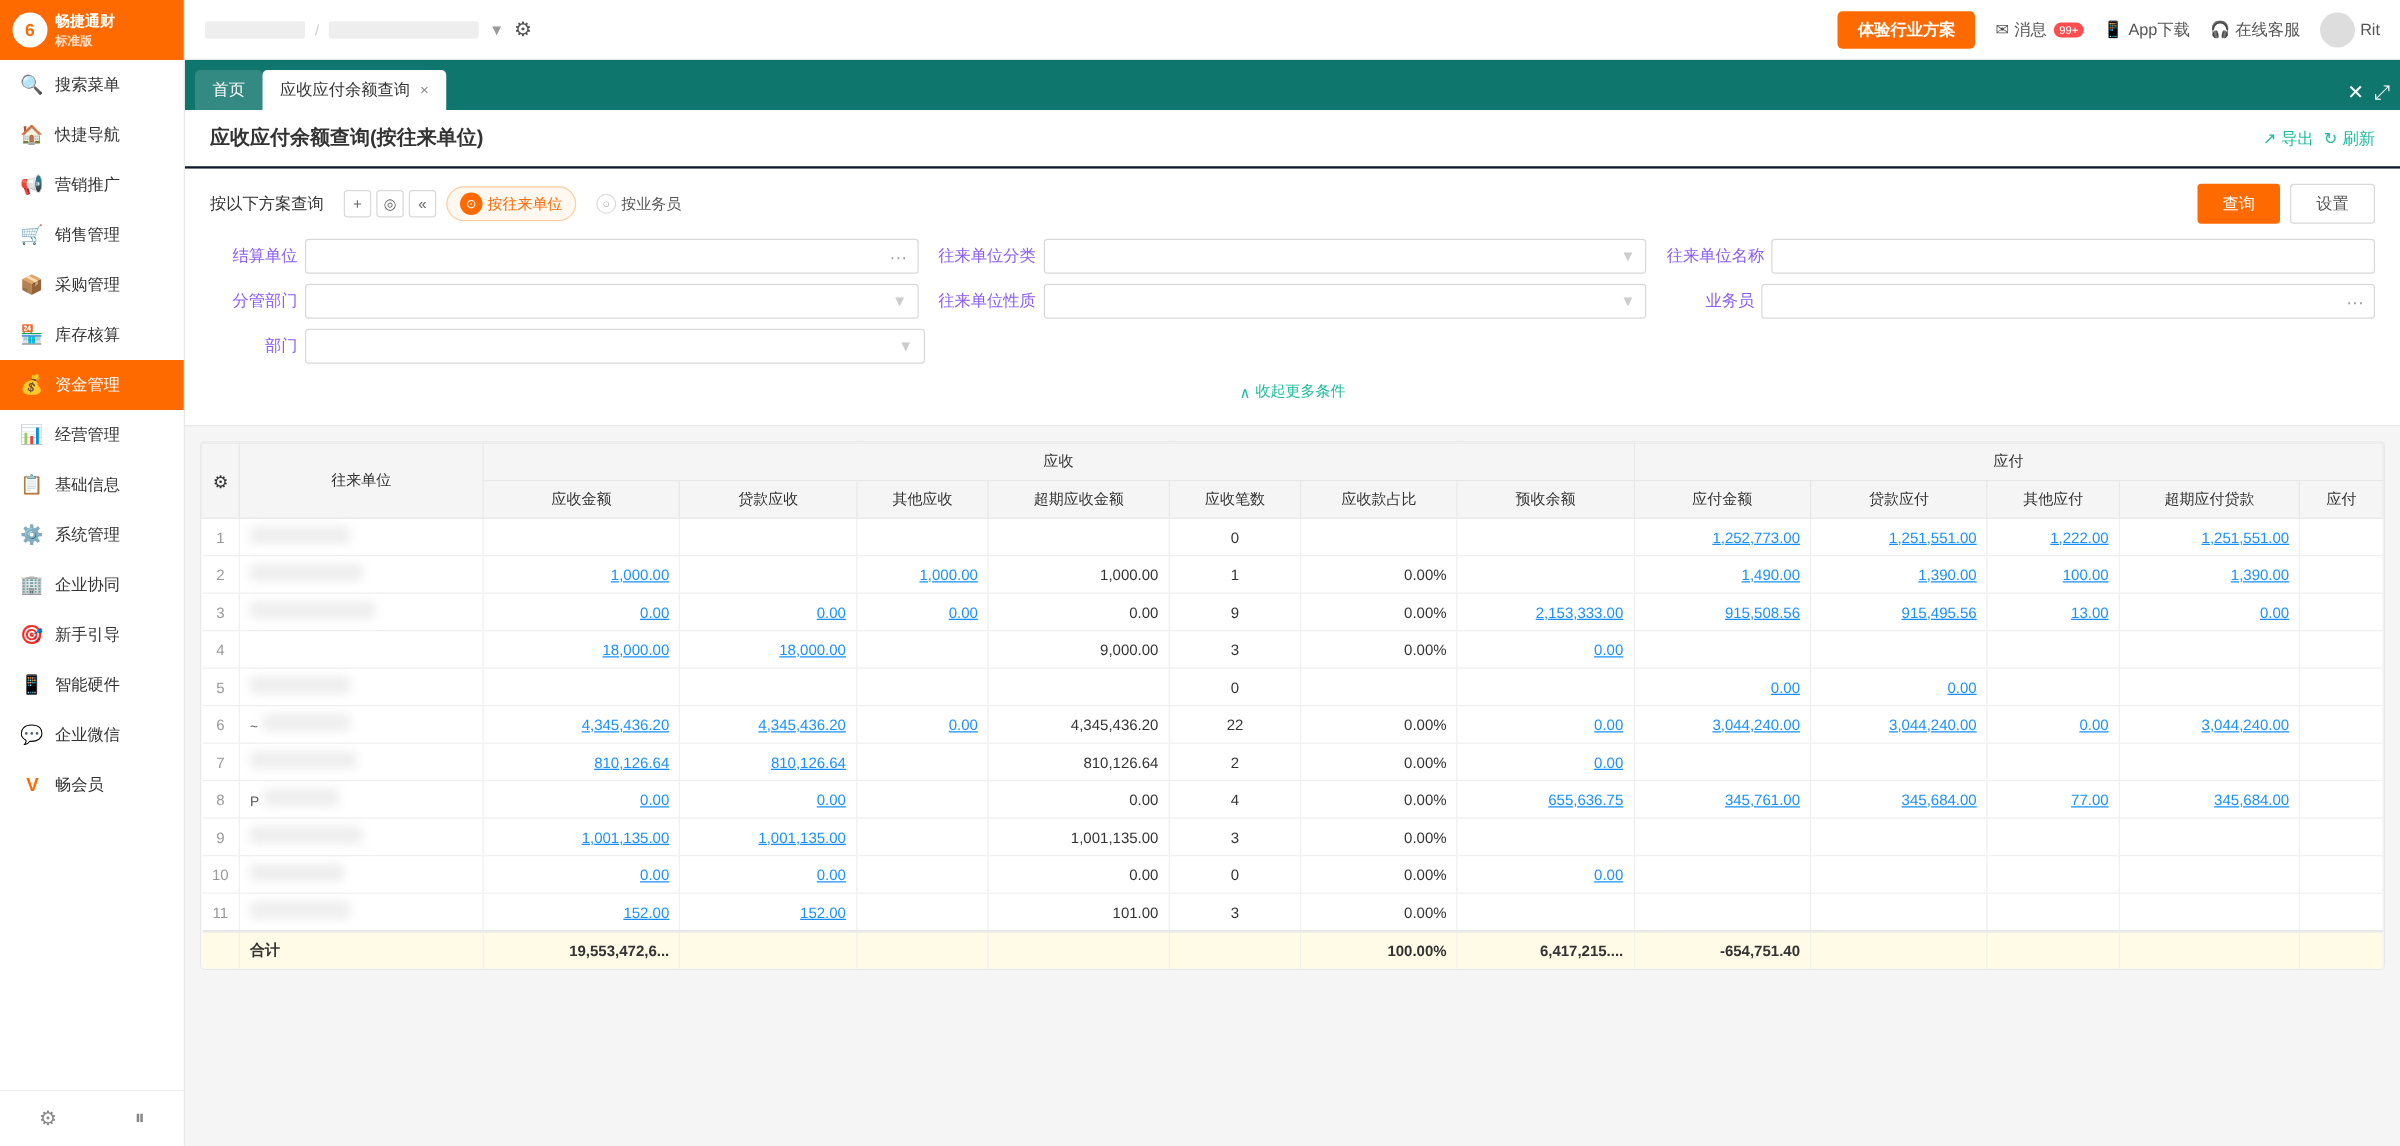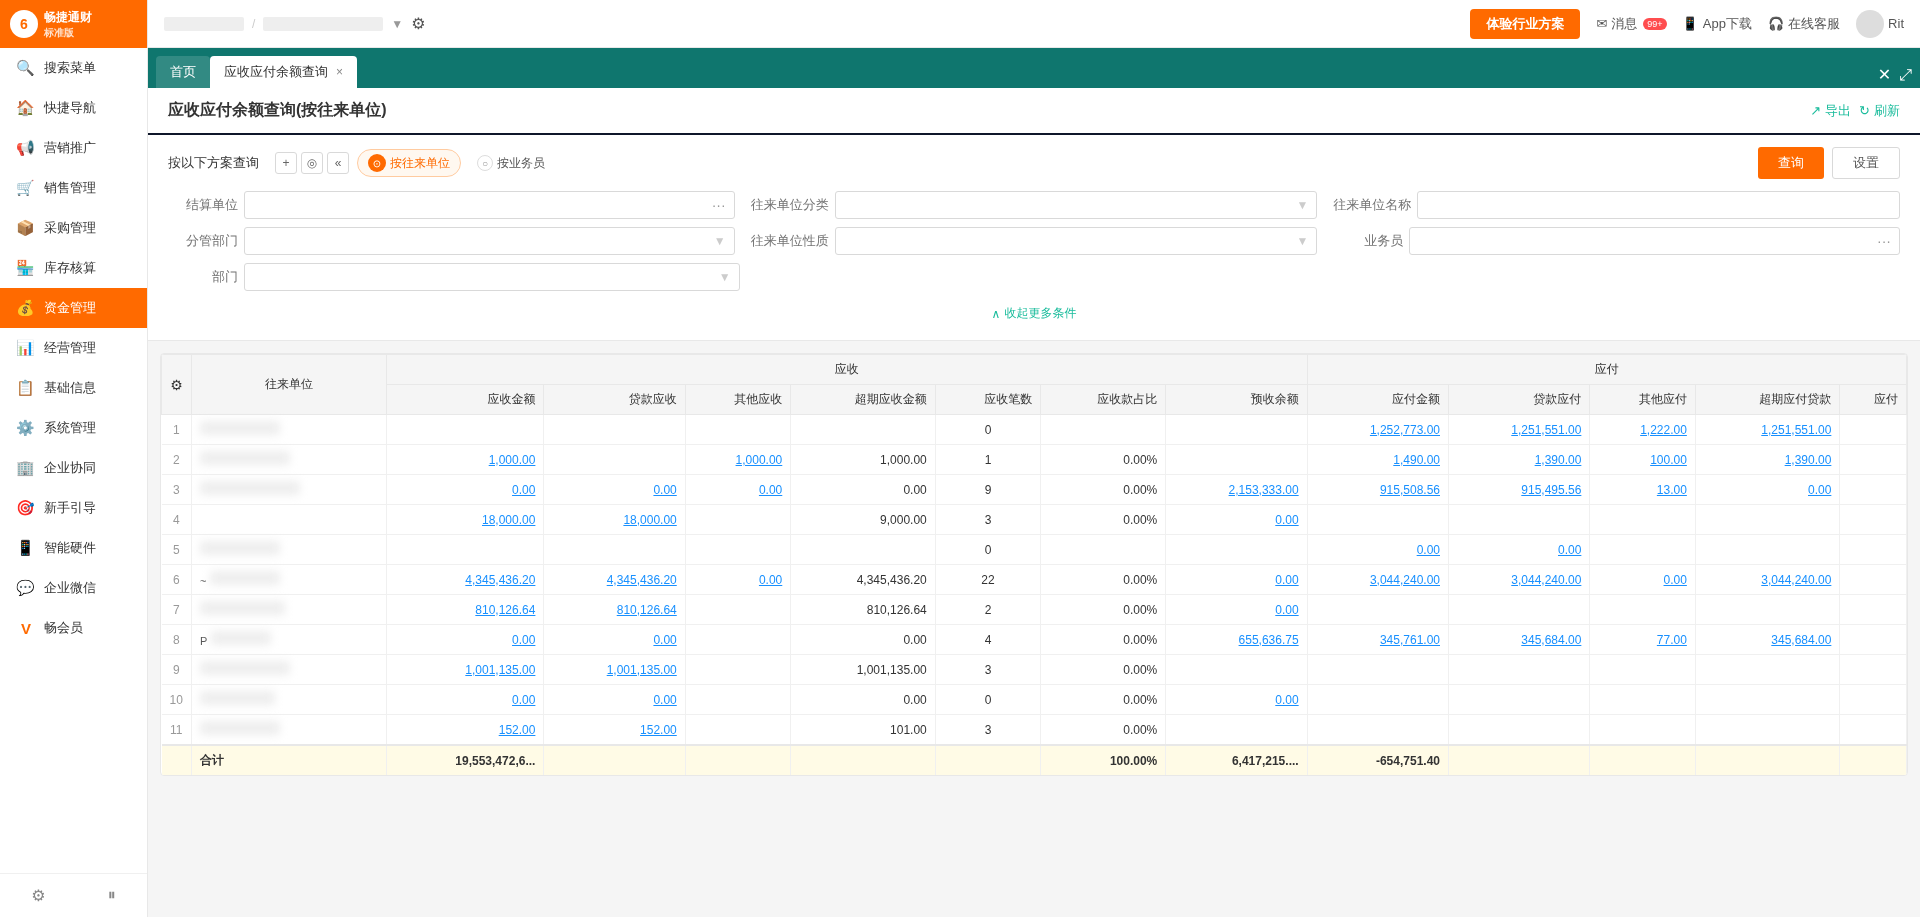--- a/index.html
+++ b/index.html
@@ -58,31 +58,31 @@
     .filter-tab-icon { width: 22px; height: 22px; border: 1px solid #d9d9d9; border-radius: 3px; display: flex; align-items: center; justify-content: center; cursor: pointer; font-size: 12px; color: #666; }
     .filter-label { font-size: 13px; color: #333; margin-right: 8px; }
     .scheme-item { display: flex; align-items: center; gap: 4px; padding: 4px 10px; border-radius: 14px; cursor: pointer; font-size: 12px; }
     .scheme-item.active-scheme { background: #fff8f0; color: #ff6a00; border: 1px solid #ffcba0; }
     .scheme-icon { width: 18px; height: 18px; background: #ff6a00; border-radius: 50%; color: #fff; display: flex; align-items: center; justify-content: center; font-size: 10px; }
     .scheme-item-plain { display: flex; align-items: center; gap: 4px; cursor: pointer; font-size: 12px; color: #555; margin-left: 8px; }
     .scheme-item-plain .si-dot { width: 16px; height: 16px; border: 1px solid #ddd; border-radius: 50%; display: flex; align-items: center; justify-content: center; font-size: 10px; color: #999; }
 
     .filter-row { display: flex; align-items: center; gap: 16px; margin-bottom: 8px; }
     .filter-item { display: flex; align-items: center; gap: 6px; flex: 1; }
-    .filter-item-label { font-size: 13px; color: #737373; white-space: nowrap; min-width: 70px; text-align: right; }
+    .filter-item-label { font-size: 13px; color: #8b5cf6; white-space: nowrap; min-width: 70px; text-align: right; }
     .filter-input { flex: 1; height: 28px; border: 1px solid #d9d9d9; border-radius: 3px; padding: 0 8px; font-size: 12px; background: #fff; }
     .filter-select { flex: 1; height: 28px; border: 1px solid #d9d9d9; border-radius: 3px; padding: 0 8px; font-size: 12px; background: #fff; display: flex; align-items: center; justify-content: space-between; cursor: pointer; }
     .filter-dots { color: #999; cursor: pointer; font-size: 14px; }
     .more-conditions { text-align: center; padding: 6px; color: #1abc9c; cursor: pointer; font-size: 12px; display: flex; align-items: center; justify-content: center; gap: 4px; }
 
     
     .table-container { margin: 12px; background: #fff; border: 1px solid #e8e8e8; border-radius: 4px; overflow: hidden; }
     table { width: 100%; border-collapse: collapse; font-size: 12px; }
     .table-header-group1 th { background: #f5f5f5; color: #333; font-weight: normal; border: 1px solid #e8e8e8; padding: 6px 8px; text-align: center; }
-    .table-header-group2 th { background: #f5f5f5; color: #333; font-weight: normal; border: 1px solid #e8e8e8; padding: 6px 8px; text-align: right; white-space: nowrap; }
+    .table-header-group2 th { background: #f5f5f5; color: #333; font-weight: normal; border: 1px solid #e8e8e8; padding: 6px 8px; text-align: center; white-space: nowrap; }
     .col-group-yingshou { background: #eaf6ff; color: #333; }
     .col-group-yingfu { background: #fff3e0; color: #333; }
     tbody tr { border-bottom: 1px solid #f0f0f0; }
     tbody td { padding: 6px 8px; border-right: 1px solid #f0f0f0; color: #333; }
     .td-num { text-align: right; }
     .td-center { text-align: center; }
     .td-link { color: #1890ff; text-decoration: underline; cursor: pointer; text-align: right; }
     .td-row-num { text-align: center; color: #999; width: 30px; }
     .td-name { color: #333; }
     .table-footer { background: #fffbe6; border-top: 2px solid #e8e8e8; }

